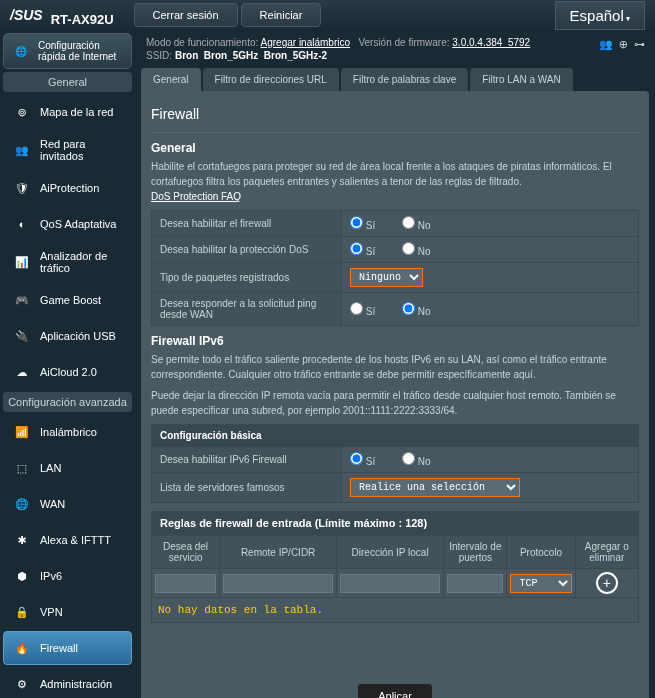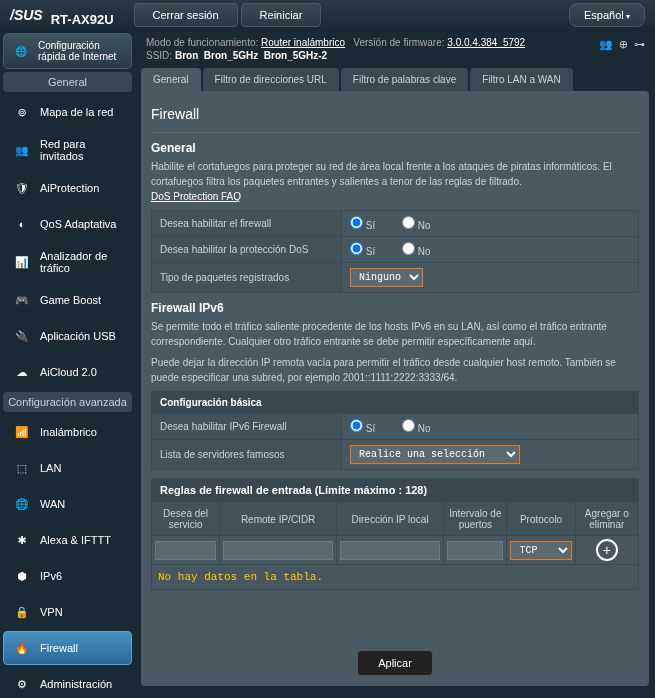--- a/index.html
+++ b/index.html
@@ -40,23 +40,23 @@
   font-size: 11px;
   border-radius: 4px;
   cursor: pointer;
 }
 .lang-btn {
   margin-left: auto;
   background: linear-gradient(#3a4a55, #2a3a45);
   border: 1px solid #4a5a65;
   color: #fff;
   padding: 5px 14px;
-  border-radius: 8px;
-  cursor: pointer;
-  font-size: 11px;
+  border-radius: 0;
+  cursor: pointer;
+  font-size: 15px;
 }
 .lang-btn::after { content: " ▾"; font-size: 8px; }
 .container { display: flex; }
 .sidebar {
   width: 135px;
   background: #1a2a35;
   flex-shrink: 0;
 }
 .qis {
   background: linear-gradient(#3c5560, #2a3a45);
@@ -337,21 +337,21 @@
 
   </div>
 
   <div class="main">
     <div class="status-icons">
       <span>👥</span>
       <span>⊕</span>
       <span>⊶</span>
     </div>
     <div class="info-row">
-      <span>Modo de funcionamiento:</span> <a>Router inalámbrico</a>&nbsp;&nbsp;
+      <span>Modo de funcionamiento:</span> <a>Agregar inalámbrico</a>&nbsp;&nbsp;
       <span>Versión de firmware:</span> <a>3.0.0.4.384_5792</a>
     </div>
     <div class="info-row">
       <span>SSID:</span> <b>Bron</b>&nbsp; <b>Bron_5GHz</b>&nbsp; <b>Bron_5GHz-2</b>
     </div>
 
     <div class="tabs">
       <div class="tab active">General</div>
       <div class="tab">Filtro de direcciones URL</div>
       <div class="tab">Filtro de palabras clave</div>
@@ -378,20 +378,27 @@
         <tr>
           <td>Desea habilitar la protección DoS</td>
           <td>
             <label><input type="radio" checked="" style=""> <span>Sí</span></label>
             <label><input type="radio" style=""> <span>No</span></label>
           </td>
         </tr>
         <tr>
           <td>Tipo de paquetes registrados</td>
           <td><select><option>Ninguno</option></select></td>
+        </tr>
+        <tr>
+          <td>Desea responder a la solicitud ping desde WAN</td>
+          <td>
+            <label><input type="radio" style=""> <span>Sí</span></label>
+            <label><input type="radio" checked="" style=""> <span>No</span></label>
+          </td>
         </tr>
       </tbody>
         </table>
 
       <div class="sec-title" style="margin-top:8px">Firewall IPv6</div>
       <div class="sec-desc">Se permite todo el tráfico saliente procedente de los hosts IPv6 en su LAN, así como el tráfico entrante correspondiente. Cualquier otro tráfico entrante se debe permitir específicamente aquí.</div>
       <div class="sec-desc">Puede dejar la dirección IP remota vacía para permitir el tráfico desde cualquier host remoto. También se puede especificar una subred, por ejemplo 2001::1111:2222:3333/64.</div>
 
       <table class="form-table">
         <tbody>

